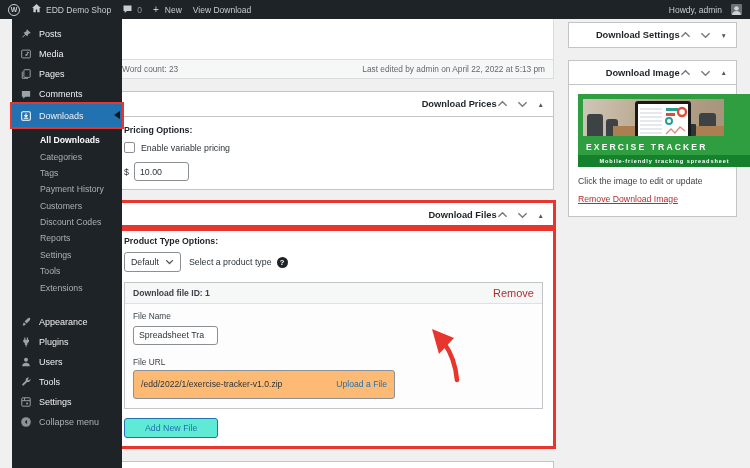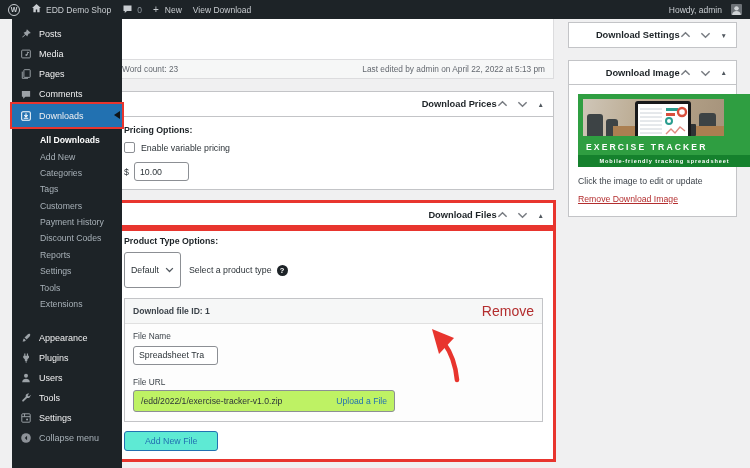--- a/index.html
+++ b/index.html
@@ -67,37 +67,37 @@
   .price-row{display:flex;align-items:center;gap:5px;font-size:8.8px;color:#2c3338;}
   .txt-input{height:19px;border:1px solid var(--inborder);border-radius:3px;font-size:8.8px;
     padding:0 5px;font-family:"Liberation Sans",sans-serif;color:#2c3338;background:#fff;}
   .price-input{width:55px;}
 
   
   .postbox.files > .postbox-header{outline:3px solid var(--red);outline-offset:0px;}
   .postbox.files > .inside{outline:3px solid var(--red);outline-offset:0px;}
 
   .ptype-row{display:flex;align-items:center;gap:8px;margin:6px 0 10px 0;}
-  .select{display:inline-flex;align-items:center;gap:6px;height:36px;border:1px solid var(--inborder);
+  .select{display:inline-flex;align-items:center;gap:6px;height:20px;border:1px solid var(--inborder);
     border-radius:3px;background:#fff;padding:0 6px;font-size:8.8px;color:#2c3338;cursor:pointer;}
   .help-row{display:flex;align-items:center;gap:5px;font-size:8.8px;color:#2c3338;}
   .help-icon{width:11px;height:11px;border-radius:50%;background:#1d2327;color:#fff;font-size:7.5px;font-weight:bold;
     display:flex;align-items:center;justify-content:center;cursor:pointer;}
   .help-icon::after{content:"?";}
 
   .filebox{border:1px solid var(--border);background:#fdfdfd;}
   .filebox-header{display:flex;justify-content:space-between;align-items:center;padding:4px 8px;
     background:#f6f7f7;border-bottom:1px solid #e0e0e0;}
   .filebox-header .fid{font-size:8.6px;font-weight:bold;color:#3c434a;}
-  .remove-link{font-size:14px;color:var(--linkred);cursor:pointer;}
+  .remove-link{font-size:11px;color:var(--linkred);cursor:pointer;}
   .filebox-body{display:flex;gap:12px;padding:7px 8px 9px 8px;flex-direction:column;}
   .fcol label{display:block;font-size:8.3px;color:#3c434a;margin-bottom:3px;}
   .name-input{width:85px;}
-  .url-field{display:flex;align-items:center;width:262px;height:22px;border:1px solid var(--inborder);
-    border-radius:3px;background:#bef264;padding:0 7px;}
+  .url-field{display:flex;align-items:center;width:262px;height:29px;border:1px solid var(--inborder);
+    border-radius:3px;background:#fdba74;padding:0 7px;}
   .url-text{flex:1;font-size:8.6px;color:#2c3338;white-space:nowrap;overflow:hidden;}
   .upload-link{font-size:8.6px;color:var(--blue);cursor:pointer;white-space:nowrap;}
   .add-file-btn{display:inline-block;margin-top:9px;border:1px solid var(--blue);color:var(--blue);
     background:#5eead4;border-radius:3px;font-size:8.8px;padding:4px 20px;cursor:pointer;
     font-family:"Liberation Sans",sans-serif;}
 
   .annot-arrow{position:absolute;left:308px;top:100px;width:62px;height:58px;pointer-events:none;z-index:30;}
 
   
   .rightcol{position:absolute;left:568px;top:22px;width:169px;}
@@ -204,25 +204,24 @@
         <svg width="12" height="12" viewBox="0 0 20 20" fill="none" stroke="currentColor" stroke-width="1.7">
             <rect x="2.8" y="2.8" width="14.4" height="14.4" rx="2"></rect>
             <path d="M10 5.3v5.2M7.2 8.6l2.8 3 2.8-3M6.2 13.8h7.6"></path>
           </svg>
       </span>
       <span>Downloads</span>
       <span class="cur-arrow"></span>
     </div>
     <div class="submenu">
       <div class="submenu-item current">All Downloads</div>
-      <div class="submenu-item">Add New</div>
       <div class="submenu-item">Categories</div>
       <div class="submenu-item">Tags</div>
+      <div class="submenu-item">Payment History</div>
       <div class="submenu-item">Customers</div>
-      <div class="submenu-item">Payment History</div>
       <div class="submenu-item">Discount Codes</div>
       <div class="submenu-item">Reports</div>
       <div class="submenu-item">Settings</div>
       <div class="submenu-item">Tools</div>
       <div class="submenu-item">Extensions</div>
     </div>
     <div class="menu-group">
       <div class="menu-item">
         <span class="micon">
           <svg width="12" height="12" viewBox="0 0 20 20" fill="currentColor">

